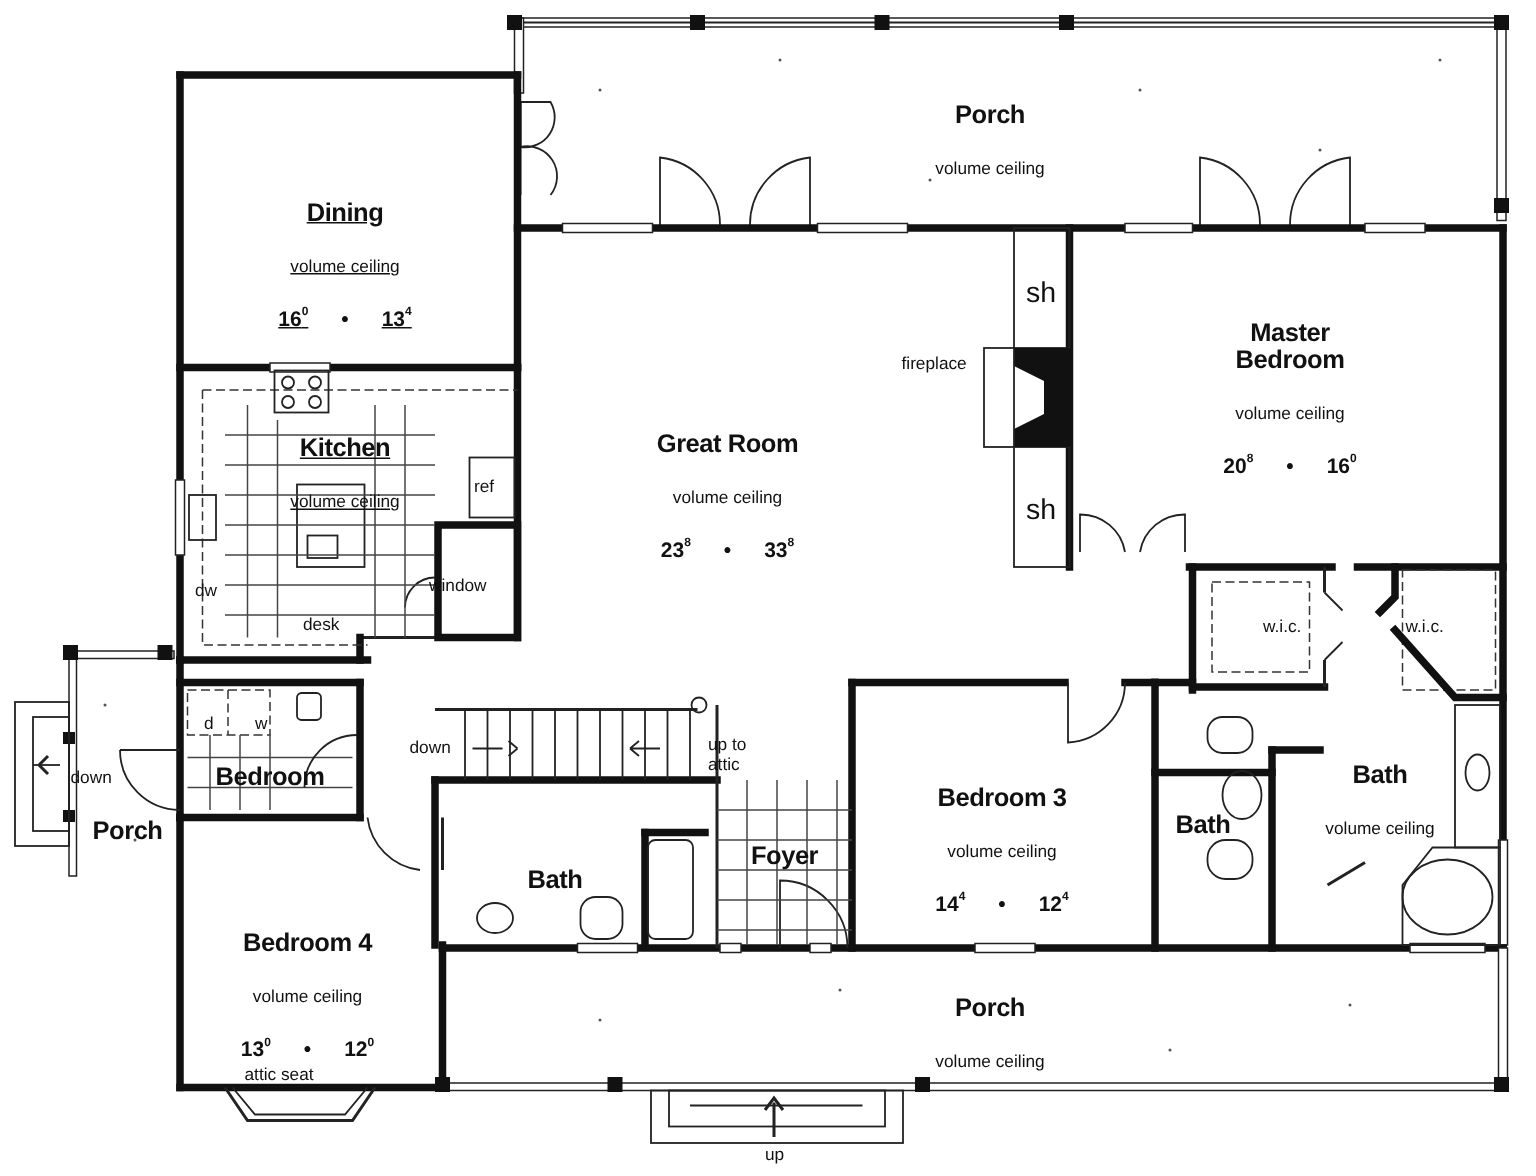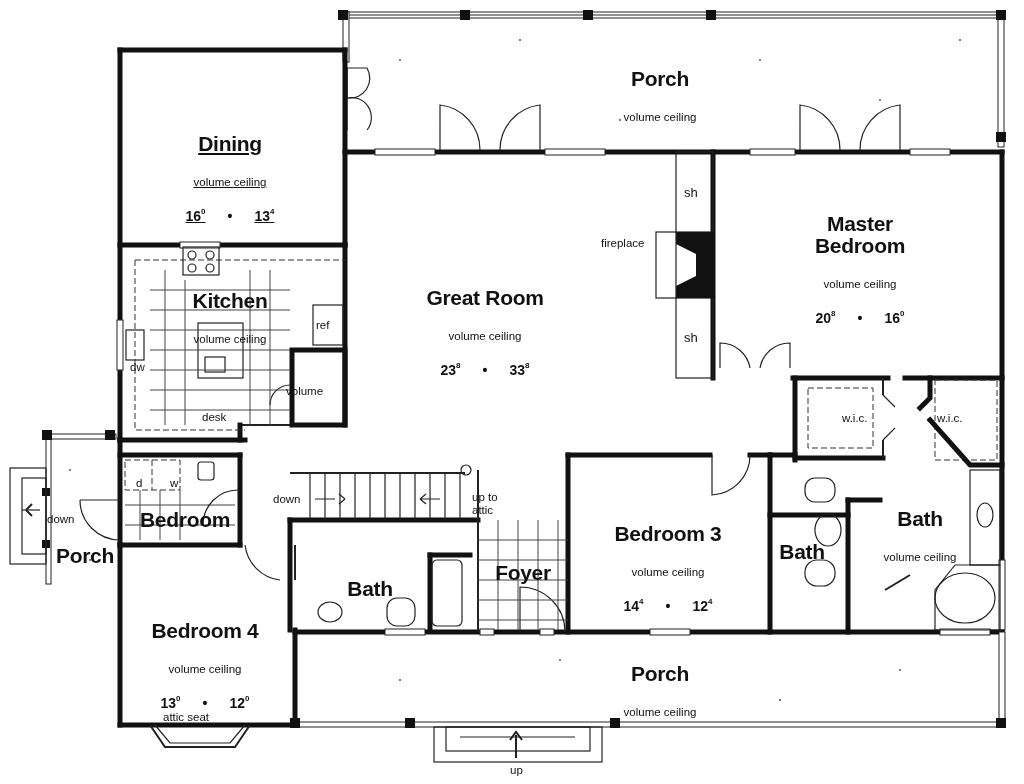--- a/index.html
+++ b/index.html
@@ -7,27 +7,27 @@
   #plan { position:absolute; left:0; top:0; width:1024px; height:784px; }
   .wall { fill:none; stroke:#111; stroke-width:5; stroke-linecap:square; }
   .thin { fill:none; stroke:#222; stroke-width:1.2; }
   .mid { fill:none; stroke:#222; stroke-width:2; }
   .dash { fill:none; stroke:#333; stroke-width:1; stroke-dasharray:6 3; }
   .tile { stroke:#444; stroke-width:1; }
   .win { fill:#fff; stroke:#222; stroke-width:1; }
   .post { fill:#111; }
   .door { fill:none; stroke:#222; stroke-width:1.2; }
   .lbl { position:absolute; text-align:center; white-space:nowrap; line-height:1.05; }
-  .room-name { font-size:21px; font-weight:bold; letter-spacing:-0.3px; }
+  .room-name { font-size:17px; font-weight:bold; letter-spacing:-0.3px; }
   .room-sub { font-size:11.5px;margin-top:21px; }
   .dims { font-size:14px; font-weight:bold; margin-top:20px; }
   .dims sup { font-size:8px; vertical-align:7px; }
   .dims .dot { display:inline-block; margin:0 22px; }
   .note { position:absolute; font-size:11.5px; white-space:nowrap; line-height:1.05; }
-  .note-b { font-size:13px; }
+  .note-b { font-size:19px; }
   .speck { fill:#555; }
 </style>
 </head>
 <body>
 
 <svg id="plan" viewBox="0 0 1024 784" xmlns="http://www.w3.org/2000/svg">
 
   <g>
     <rect x="343" y="12" width="658" height="6" class="win"></rect>
     <line x1="343" y1="15" x2="1001" y2="15" class="thin"></line>
@@ -267,21 +267,21 @@
   <div class="room-name">Porch</div>
   <div class="room-sub">volume ceiling</div>
 </div>
 
 <div class="lbl" style="left:160px; top:133px; width:140px;text-decoration:underline;">
   <div class="room-name">Dining</div>
   <div class="room-sub">volume ceiling</div>
   <div class="dims"><span>16</span><sup>0</sup><span class="dot">•</span><span>13</span><sup>4</sup></div>
 </div>
 
-<div class="lbl" style="left:170px; top:290px; width:120px;">
+<div class="lbl" style="left:170px; top:290px; width:120px;text-decoration:underline;">
   <div class="room-name">Kitchen</div>
   <div class="room-sub">volume ceiling</div>
 </div>
 
 <div class="lbl" style="left:410px; top:287px; width:150px;">
   <div class="room-name">Great Room</div>
   <div class="room-sub">volume ceiling</div>
   <div class="dims"><span>23</span><sup>8</sup><span class="dot">•</span><span>33</span><sup>8</sup></div>
 </div>
 
@@ -331,22 +331,22 @@
 
 <div class="lbl" style="left:590px; top:663px; width:140px;">
   <div class="room-name">Porch</div>
   <div class="room-sub">volume ceiling</div>
 </div>
 
 <span class="note note-b" style="left:684px; top:186px;">sh</span>
 <span class="note note-b" style="left:684px; top:331px;">sh</span>
 <span class="note" style="left:601px; top:237px;">fireplace</span>
 <span class="note" style="left:316px; top:319px;">ref</span>
-<span class="note" style="left:286px; top:385px;">volume</span>
-<span class="note" style="left:130px; top:361px;">dw</span>
+<span class="note" style="left:286px; top:385px;">window</span>
+<span class="note" style="left:130px; top:388px;">dw</span>
 <span class="note" style="left:202px; top:411px;">desk</span>
 <span class="note" style="left:136px; top:477px;">d</span>
 <span class="note" style="left:170px; top:477px;">w</span>
 <span class="note" style="left:47px; top:513px;">down</span>
 <span class="note" style="left:273px; top:493px;">down</span>
 <span class="note" style="left:472px; top:491px;">up to</span>
 <span class="note" style="left:472px; top:504px;">attic</span>
 <span class="note" style="left:842px; top:412px;">w.i.c.</span>
 <span class="note" style="left:937px; top:412px;">w.i.c.</span>
 <span class="note" style="left:163px; top:711px;">attic seat</span>

